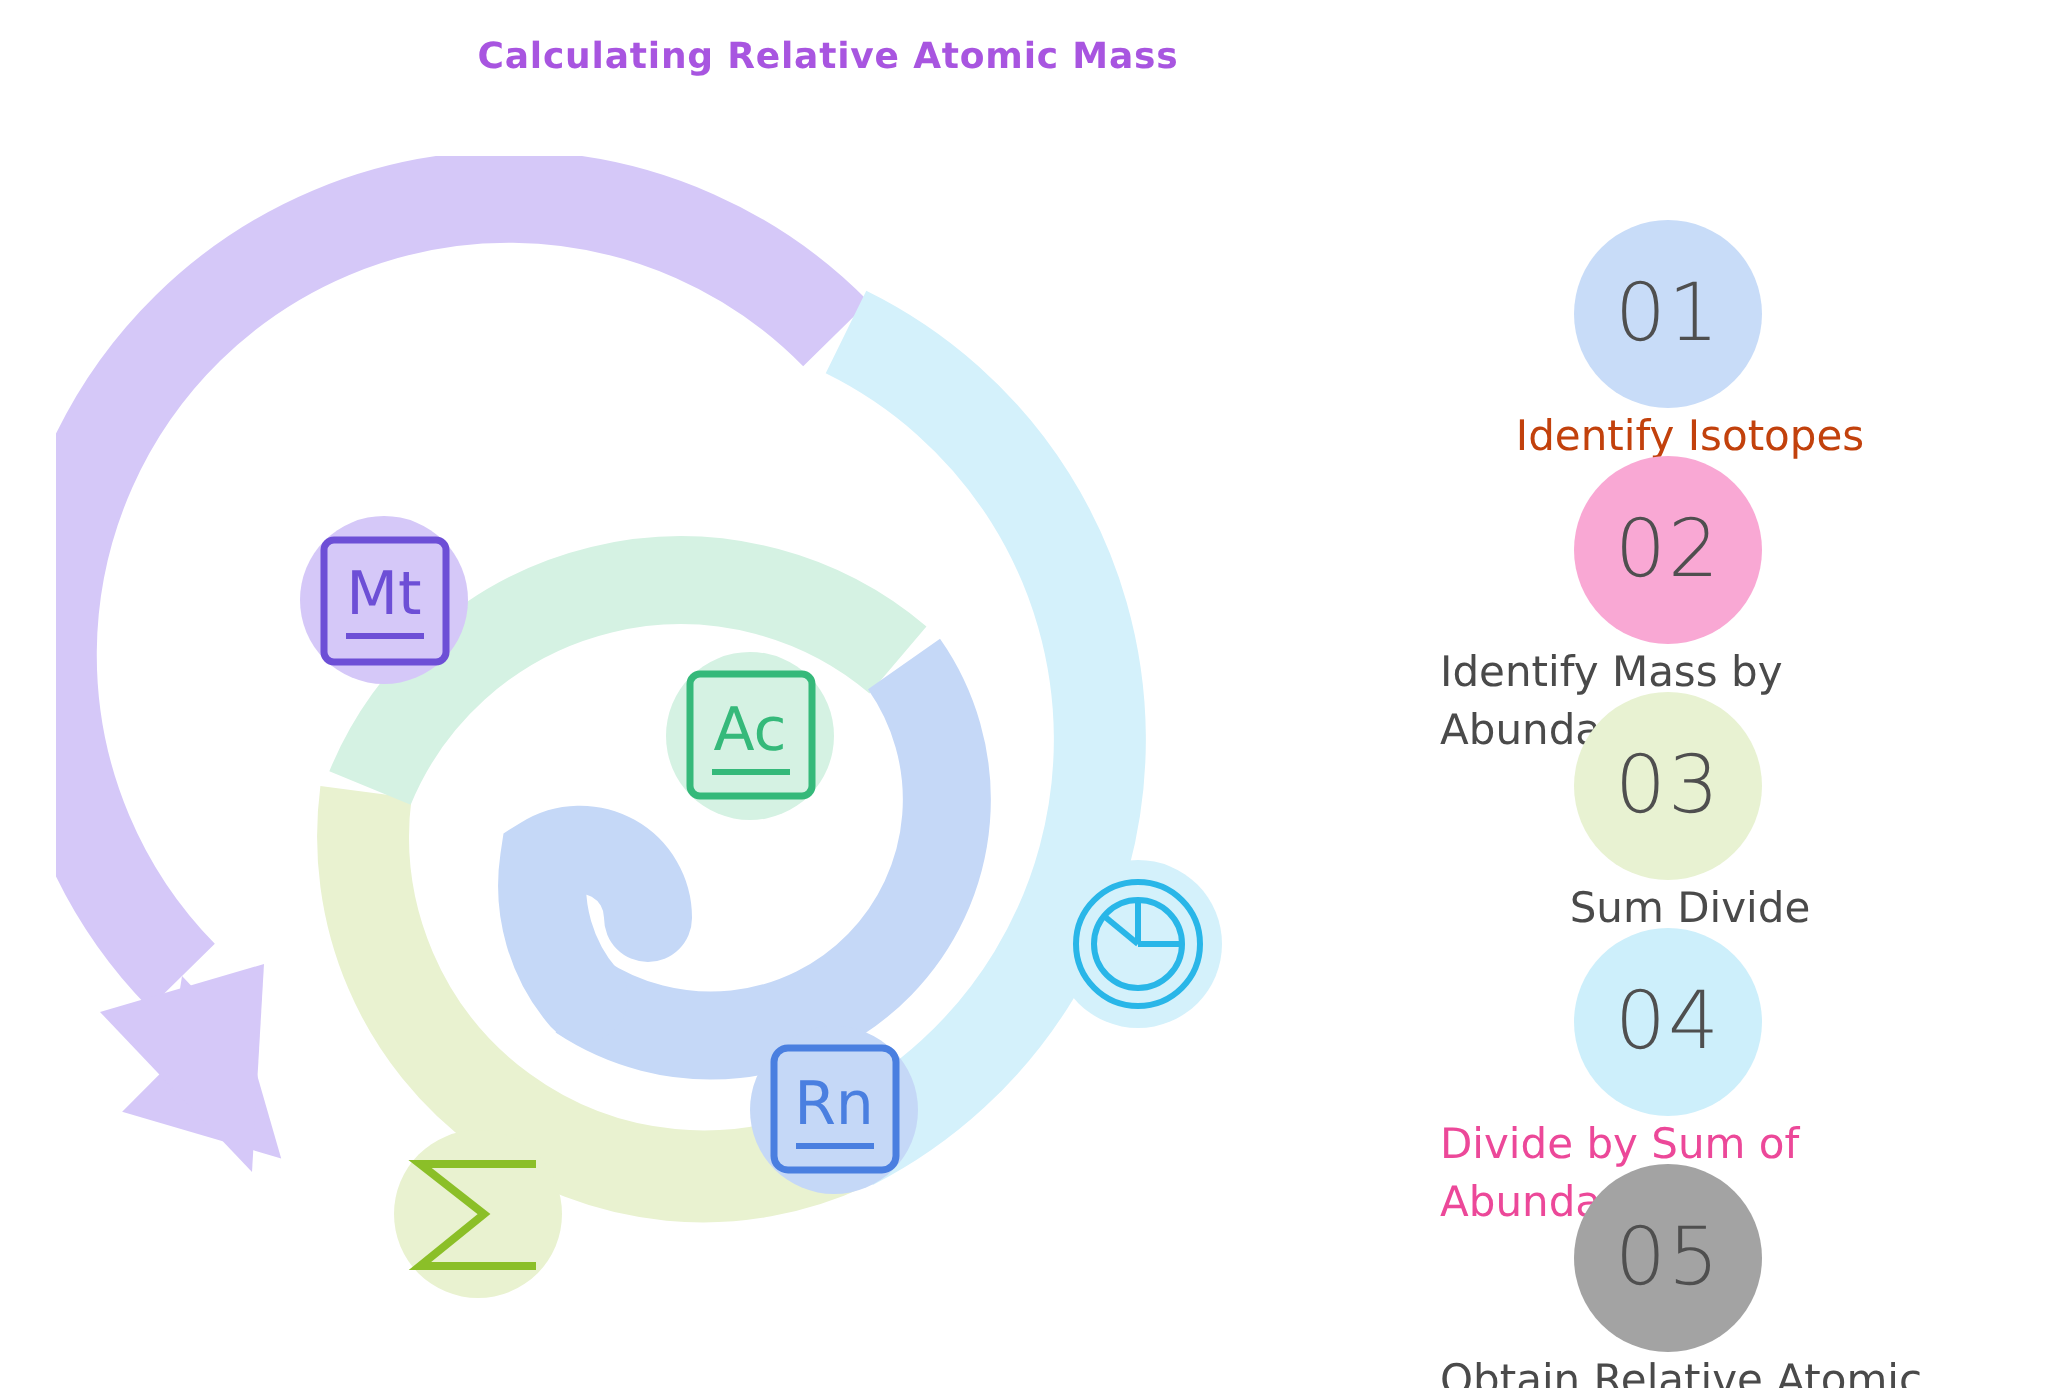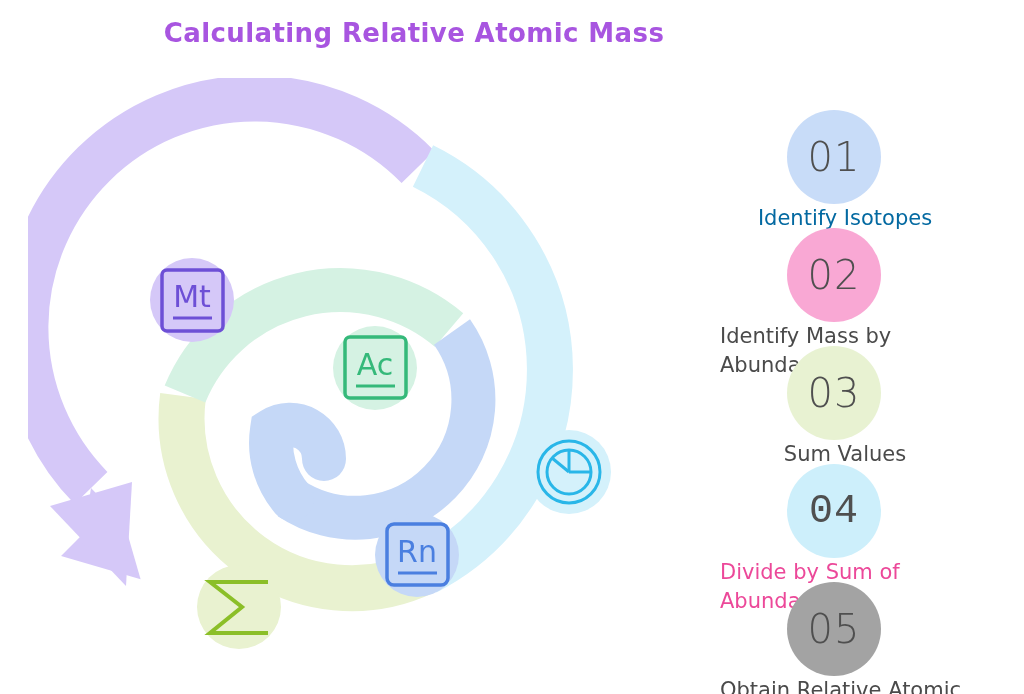--- a/index.html
+++ b/index.html
@@ -15,21 +15,21 @@
     position: relative;
   }
 
   #page-title {
     position: absolute;
     top: 18px;
     left: 0;
     width: 828px;
     text-align: center;
     font-family: "DejaVu Sans", sans-serif;
-    font-size: 26px;
+    font-size: 18px;
     font-weight: bold;
     letter-spacing: 0.4px;
     color: #a855e0;
   }
 
   #spiral-panel {
     position: absolute;
     left: 0;
     top: 78px;
     width: 624px;
@@ -162,31 +162,31 @@
       <line x1="541" y1="394" x2="563" y2="394" stroke="#29b6e8" stroke-width="3"></line>
       <line x1="541" y1="394" x2="524" y2="380" stroke="#29b6e8" stroke-width="3"></line>
     </g>
 
   </svg>
 </div>
 
 <div id="legend-panel">
   <div class="legend-row" style="top:0px;">
     <div class="legend-badge" style="background: rgb(200, 220, 248); color: rgb(79, 79, 79);">01</div>
-    <div class="legend-label" style="color: #0369a1;">Identify Isotopes</div>
+    <div class="legend-label" style="color: #c2410c;">Identify Isotopes</div>
   </div>
   <div class="legend-row" style="top:118px;">
     <div class="legend-badge" style="background: #f9a8d4; color: rgb(79, 79, 79);">02</div>
     <div class="legend-label" style="color: rgb(74, 74, 74);">Identify Mass by Abundance</div>
   </div>
   <div class="legend-row" style="top:236px;">
     <div class="legend-badge" style="background: rgb(232, 242, 210); color: rgb(79, 79, 79);">03</div>
-    <div class="legend-label" style="color: rgb(74, 74, 74);">Sum Values</div>
+    <div class="legend-label" style="color: rgb(74, 74, 74);">Sum Divide</div>
   </div>
   <div class="legend-row" style="top:354px;">
-    <div class="legend-badge" style="background: rgb(205, 239, 251); color: rgb(79, 79, 79); font-family: Liberation Mono, monospace;">04</div>
+    <div class="legend-badge" style="background: rgb(205, 239, 251); color: rgb(79, 79, 79);">04</div>
     <div class="legend-label" style="color: #ec4899;">Divide by Sum of Abundances</div>
   </div>
   <div class="legend-row" style="top:472px;">
     <div class="legend-badge" style="background: #a3a3a3; color: rgb(79, 79, 79);">05</div>
     <div class="legend-label" style="color: rgb(74, 74, 74);">Obtain Relative Atomic Mass</div>
   </div>
 </div>
 
 </body></html>

